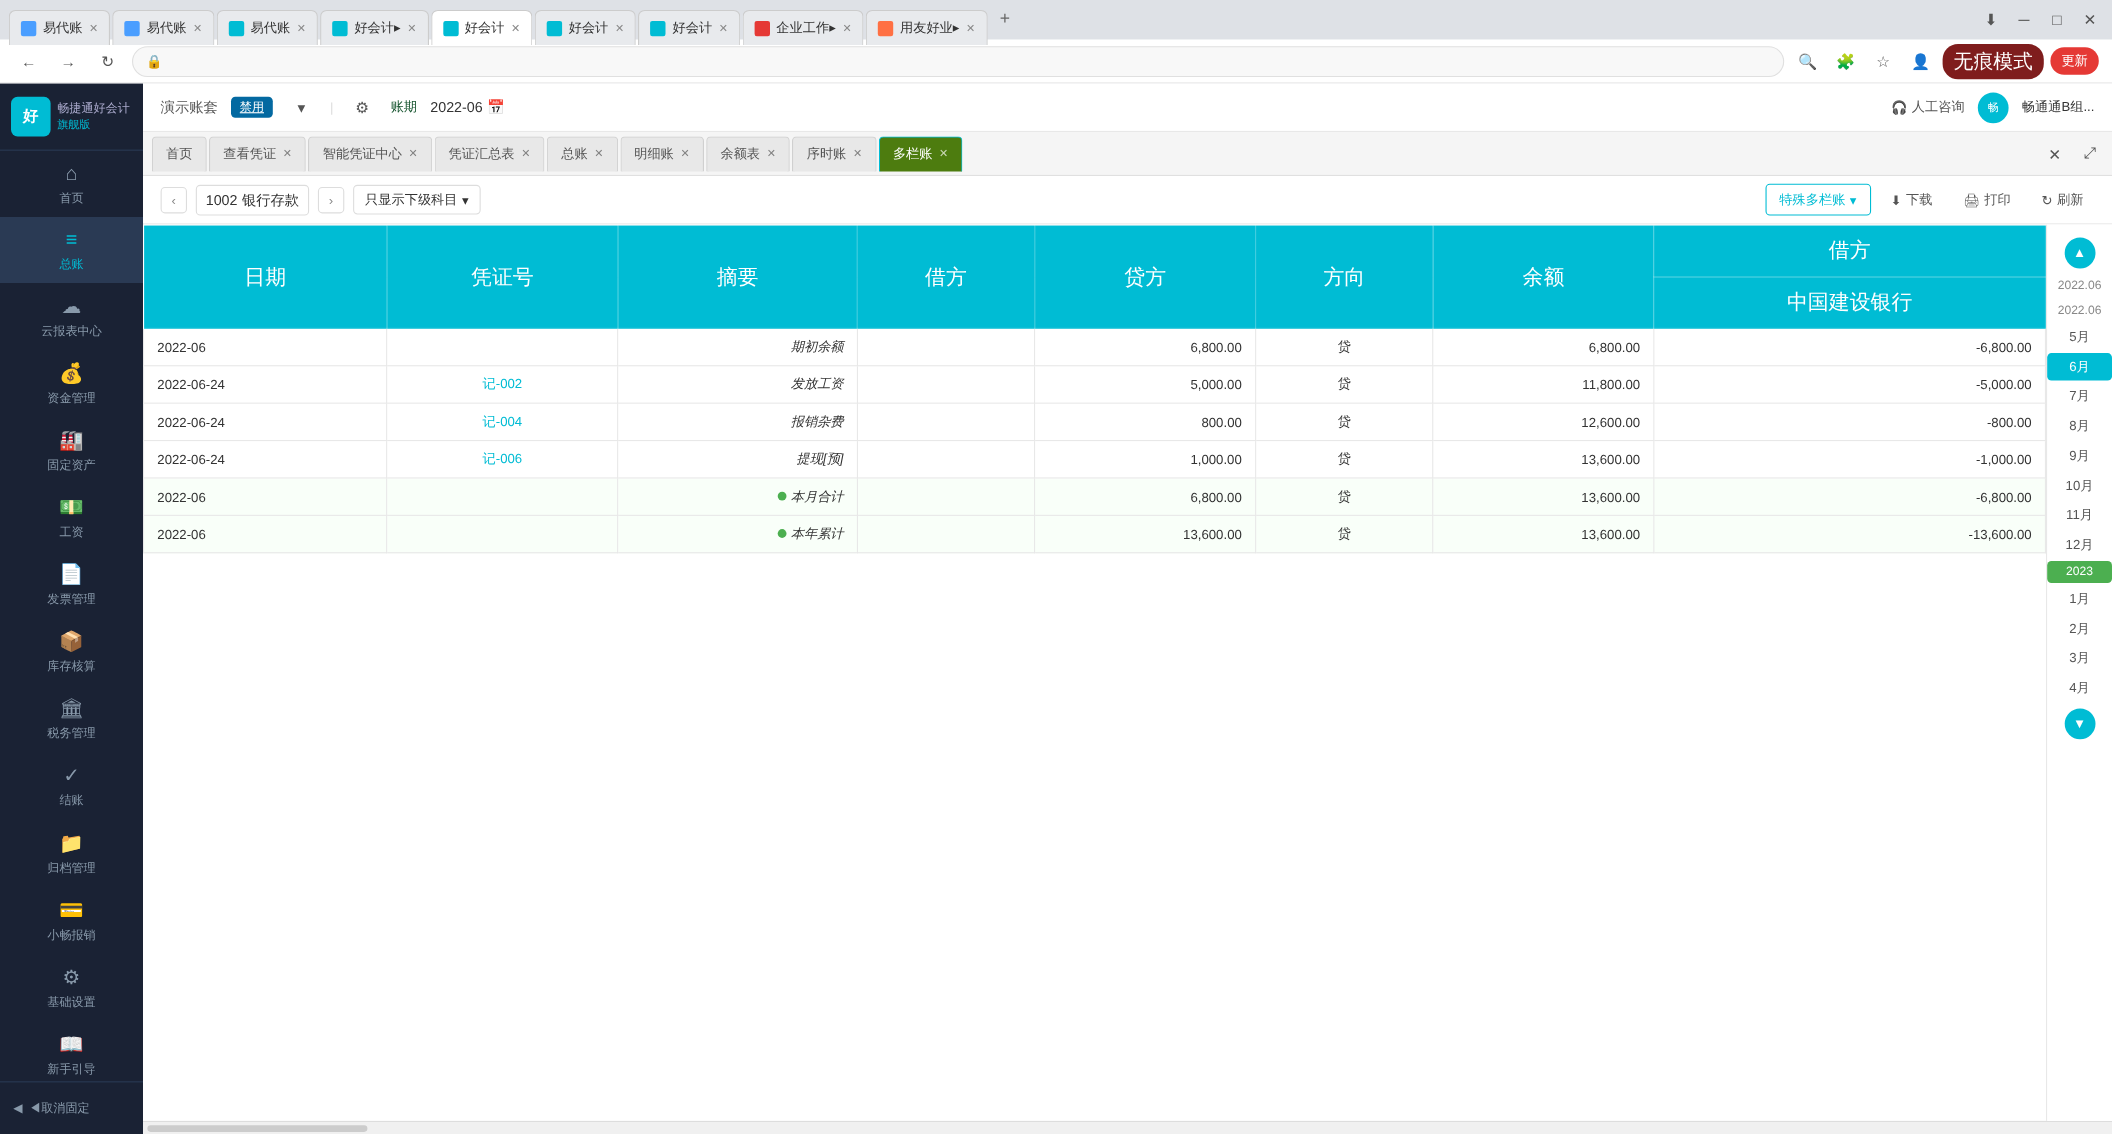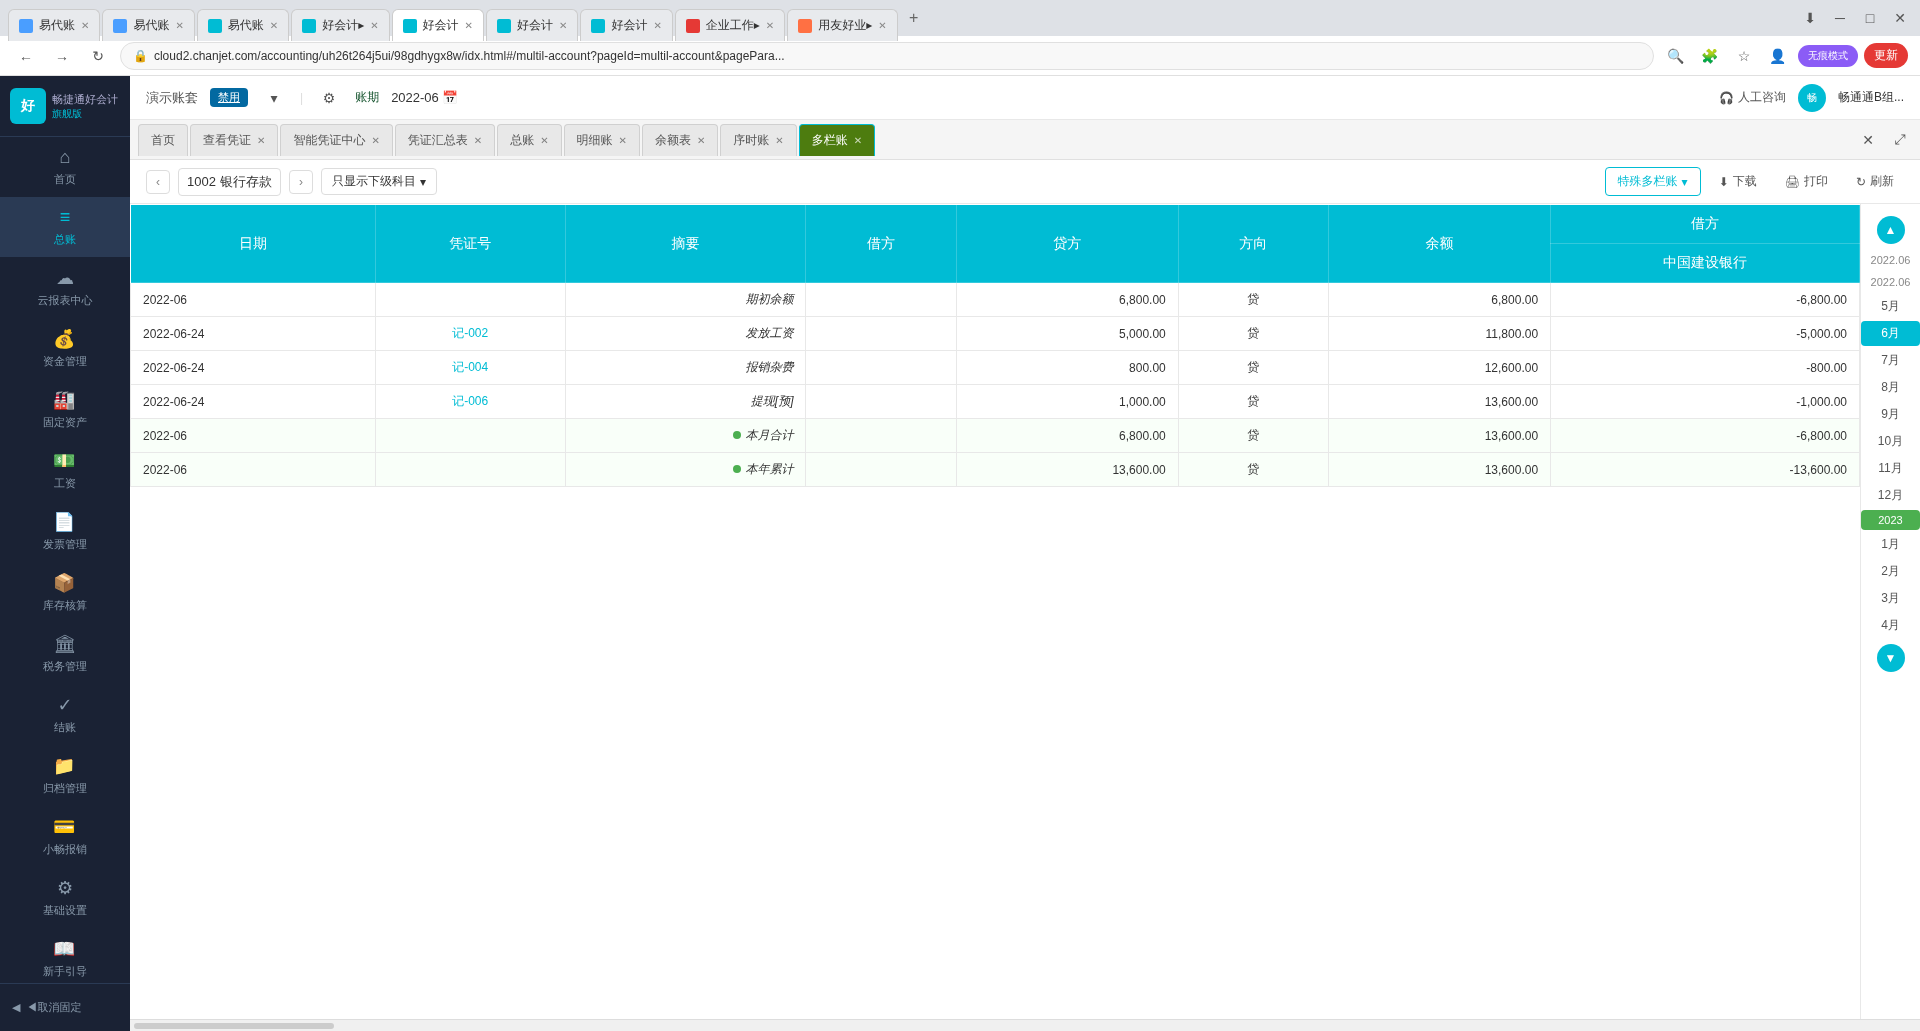--- a/index.html
+++ b/index.html
@@ -19,21 +19,21 @@
     .tab-controls { margin-left: auto; display: flex; gap: 6px; align-items: center; }
     .tab-ctrl-btn { width: 24px; height: 24px; display: flex; align-items: center; justify-content: center; cursor: pointer; color: #555; font-size: 14px; }
 
     
     .address-bar { height: 40px; background: #fff; display: flex; align-items: center; padding: 0 12px; gap: 8px; border-bottom: 1px solid #e0e0e0; }
     .nav-btn { width: 28px; height: 28px; display: flex; align-items: center; justify-content: center; cursor: pointer; color: #555; border-radius: 50%; font-size: 14px; }
     .url-bar { flex: 1; height: 28px; border: 1px solid #e0e0e0; border-radius: 14px; padding: 0 12px; font-size: 12px; color: #333; background: #f8f8f8; display: flex; align-items: center; overflow: hidden; }
     .url-bar span { white-space: nowrap; overflow: hidden; text-overflow: ellipsis; }
     .address-actions { display: flex; gap: 6px; align-items: center; }
     .addr-btn { width: 28px; height: 28px; display: flex; align-items: center; justify-content: center; cursor: pointer; color: #555; font-size: 14px; border-radius: 50%; }
-    .wuhen-btn { background: #8b5cf6; color: #fff; border-radius: 14px; padding: 4px 10px; font-size: 10px; cursor: pointer; }
+    .wuhen-btn { background: #7f1d1d; color: #fff; border-radius: 14px; padding: 4px 10px; font-size: 18px; cursor: pointer; }
     .update-btn { background: #e53935; color: #fff; border-radius: 14px; padding: 4px 10px; font-size: 12px; cursor: pointer; }
 
     
     .app-layout { display: flex; height: calc(1031px - 76px); }
 
     
     .sidebar { width: 130px; background: #1a2234; color: #fff; display: flex; flex-direction: column; flex-shrink: 0; }
     .sidebar-logo { padding: 12px 10px; display: flex; align-items: center; gap: 6px; border-bottom: 1px solid #2a3a54; }
     .logo-icon { width: 36px; height: 36px; background: #00bcd4; border-radius: 6px; display: flex; align-items: center; justify-content: center; color: #fff; font-size: 14px; font-weight: bold; }
     .logo-text { font-size: 11px; color: #aac; line-height: 1.3; }
@@ -70,21 +70,21 @@
     .nav-arrow { width: 24px; height: 24px; display: flex; align-items: center; justify-content: center; cursor: pointer; color: #888; border: 1px solid #ddd; border-radius: 4px; font-size: 12px; }
     .account-select { padding: 4px 8px; border: 1px solid #ddd; border-radius: 4px; font-size: 13px; color: #333; display: flex; align-items: center; gap: 4px; cursor: pointer; }
     .filter-select { padding: 4px 10px; border: 1px solid #ddd; border-radius: 4px; font-size: 12px; color: #333; display: flex; align-items: center; gap: 4px; cursor: pointer; background: #fff; text-align: right; }
     .toolbar-right { margin-left: auto; display: flex; gap: 8px; align-items: center; }
     .feature-btn { padding: 5px 12px; border: 1px solid #00bcd4; border-radius: 4px; font-size: 12px; color: #00bcd4; cursor: pointer; display: flex; align-items: center; gap: 4px; }
     .action-btn { padding: 5px 10px; font-size: 12px; color: #555; cursor: pointer; display: flex; align-items: center; gap: 4px; }
 
     
     .table-container { flex: 1; overflow: auto; position: relative; }
     .multi-table { width: 100%; border-collapse: collapse; }
-    .multi-table th { background: #00bcd4; color: #fff; padding: 10px 12px; text-align: center; font-weight: normal; font-size: 14px; border: 1px solid rgba(255,255,255,0.2); white-space: nowrap; }
+    .multi-table th { background: #00bcd4; color: #fff; padding: 10px 12px; text-align: center; font-weight: normal; font-size: 19px; border: 1px solid rgba(255,255,255,0.2); white-space: nowrap; }
     .multi-table td { padding: 8px 12px; text-align: center; border: 1px solid #e8e8e8; font-size: 12px; color: #333; }
     .multi-table .row-date { text-align: left; }
     .multi-table .row-num { color: #00bcd4; cursor: pointer; }
     .multi-table .row-desc { text-align: right; font-style: italic; }
     .multi-table .row-amount { text-align: right; }
     .multi-table .row-dir { }
     .multi-table .row-balance { text-align: right; }
     .subtotal-row td { background: #f9fff9; color: #333; }
     .green-dot { display: inline-block; width: 8px; height: 8px; background: #4caf50; border-radius: 50%; margin-right: 4px; }
 
@@ -158,21 +158,20 @@
     <div class="tab-ctrl-btn">✕</div>
   </div>
 </div>
 
 <div class="address-bar">
   <div class="nav-btn">←</div>
   <div class="nav-btn">→</div>
   <div class="nav-btn">↻</div>
   <div class="url-bar">
     <span class="lock-icon" style="margin-right:6px; color:#555;">🔒</span>
-    <span>cloud2.chanjet.com/accounting/uh26t264j5ui/98gdhygx8w/idx.html#/multil-account?pageId=multil-account&amp;pagePara...</span>
   </div>
   <div class="address-actions">
     <div class="addr-btn">🔍</div>
     <div class="addr-btn">🧩</div>
     <div class="addr-btn">☆</div>
     <div class="addr-btn">👤</div>
     <div class="wuhen-btn">无痕模式</div>
     <div class="update-btn">更新</div>
   </div>
 </div>

